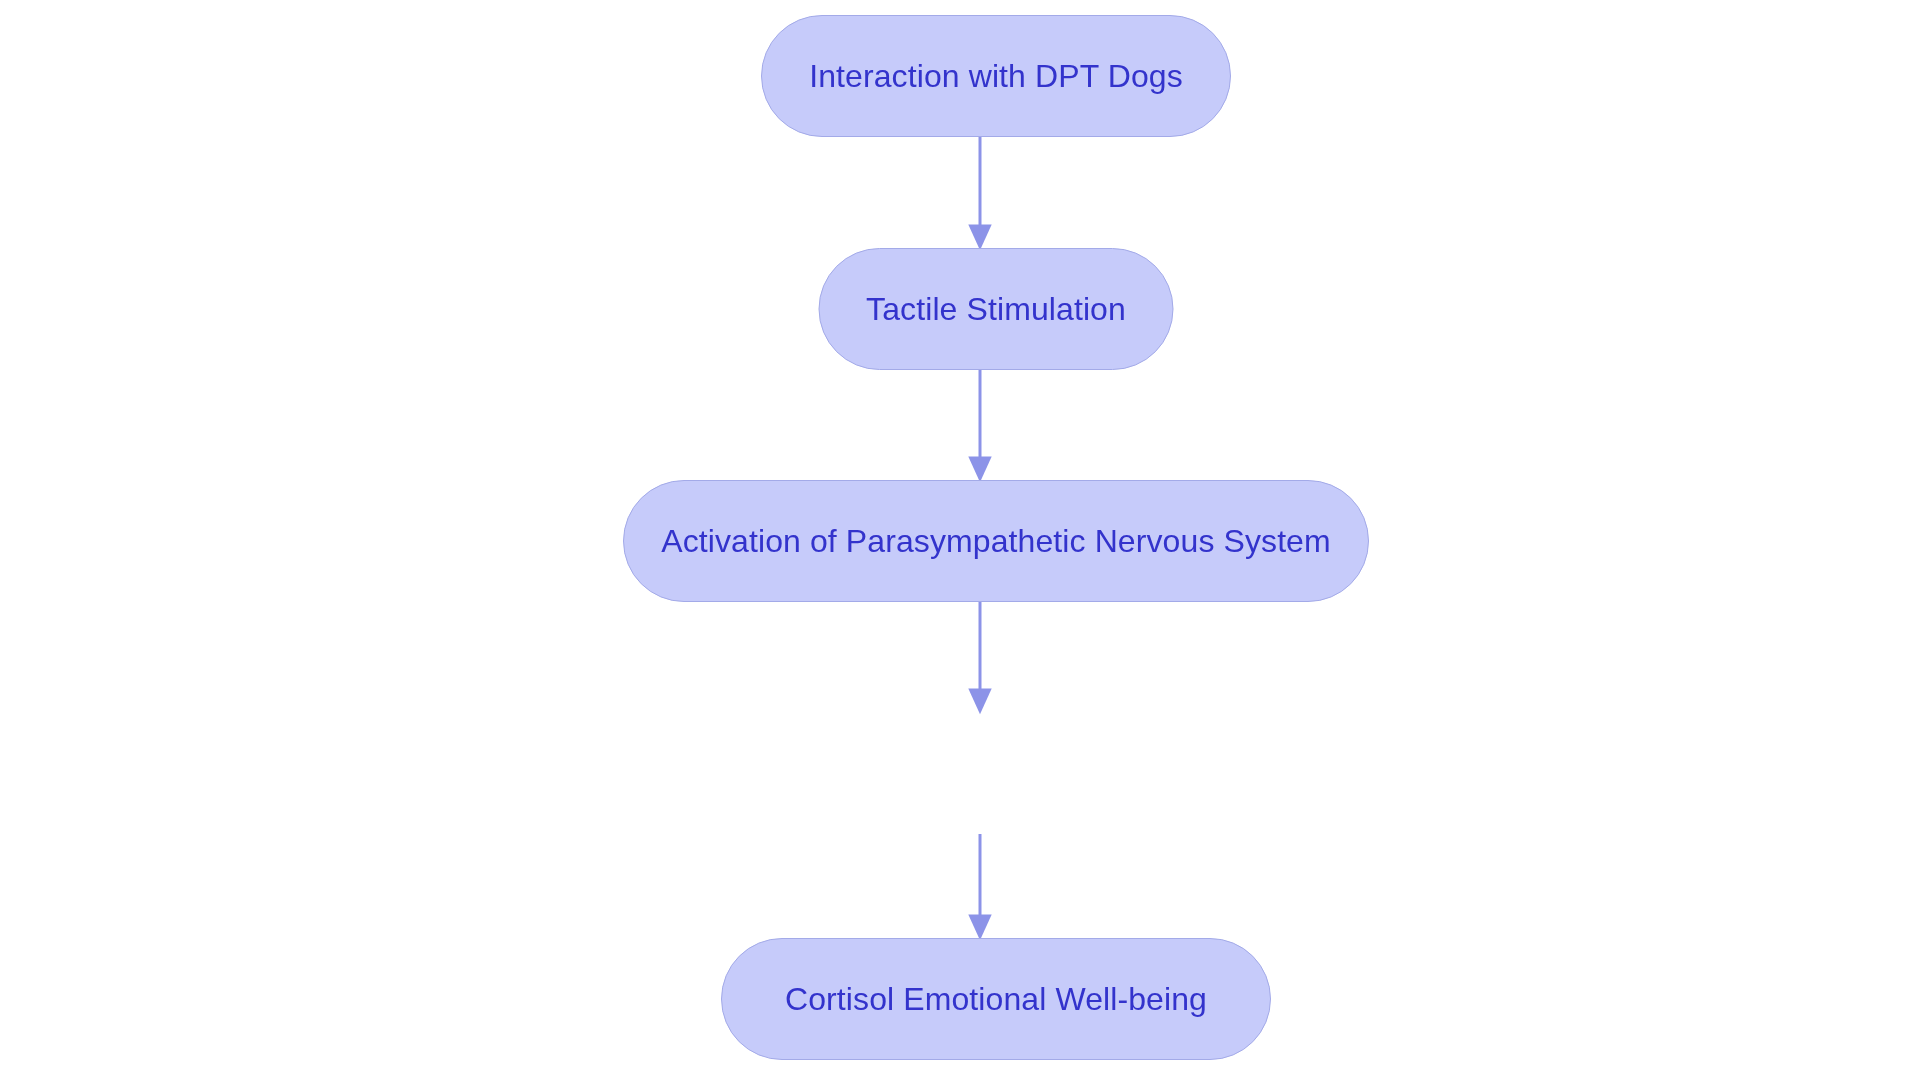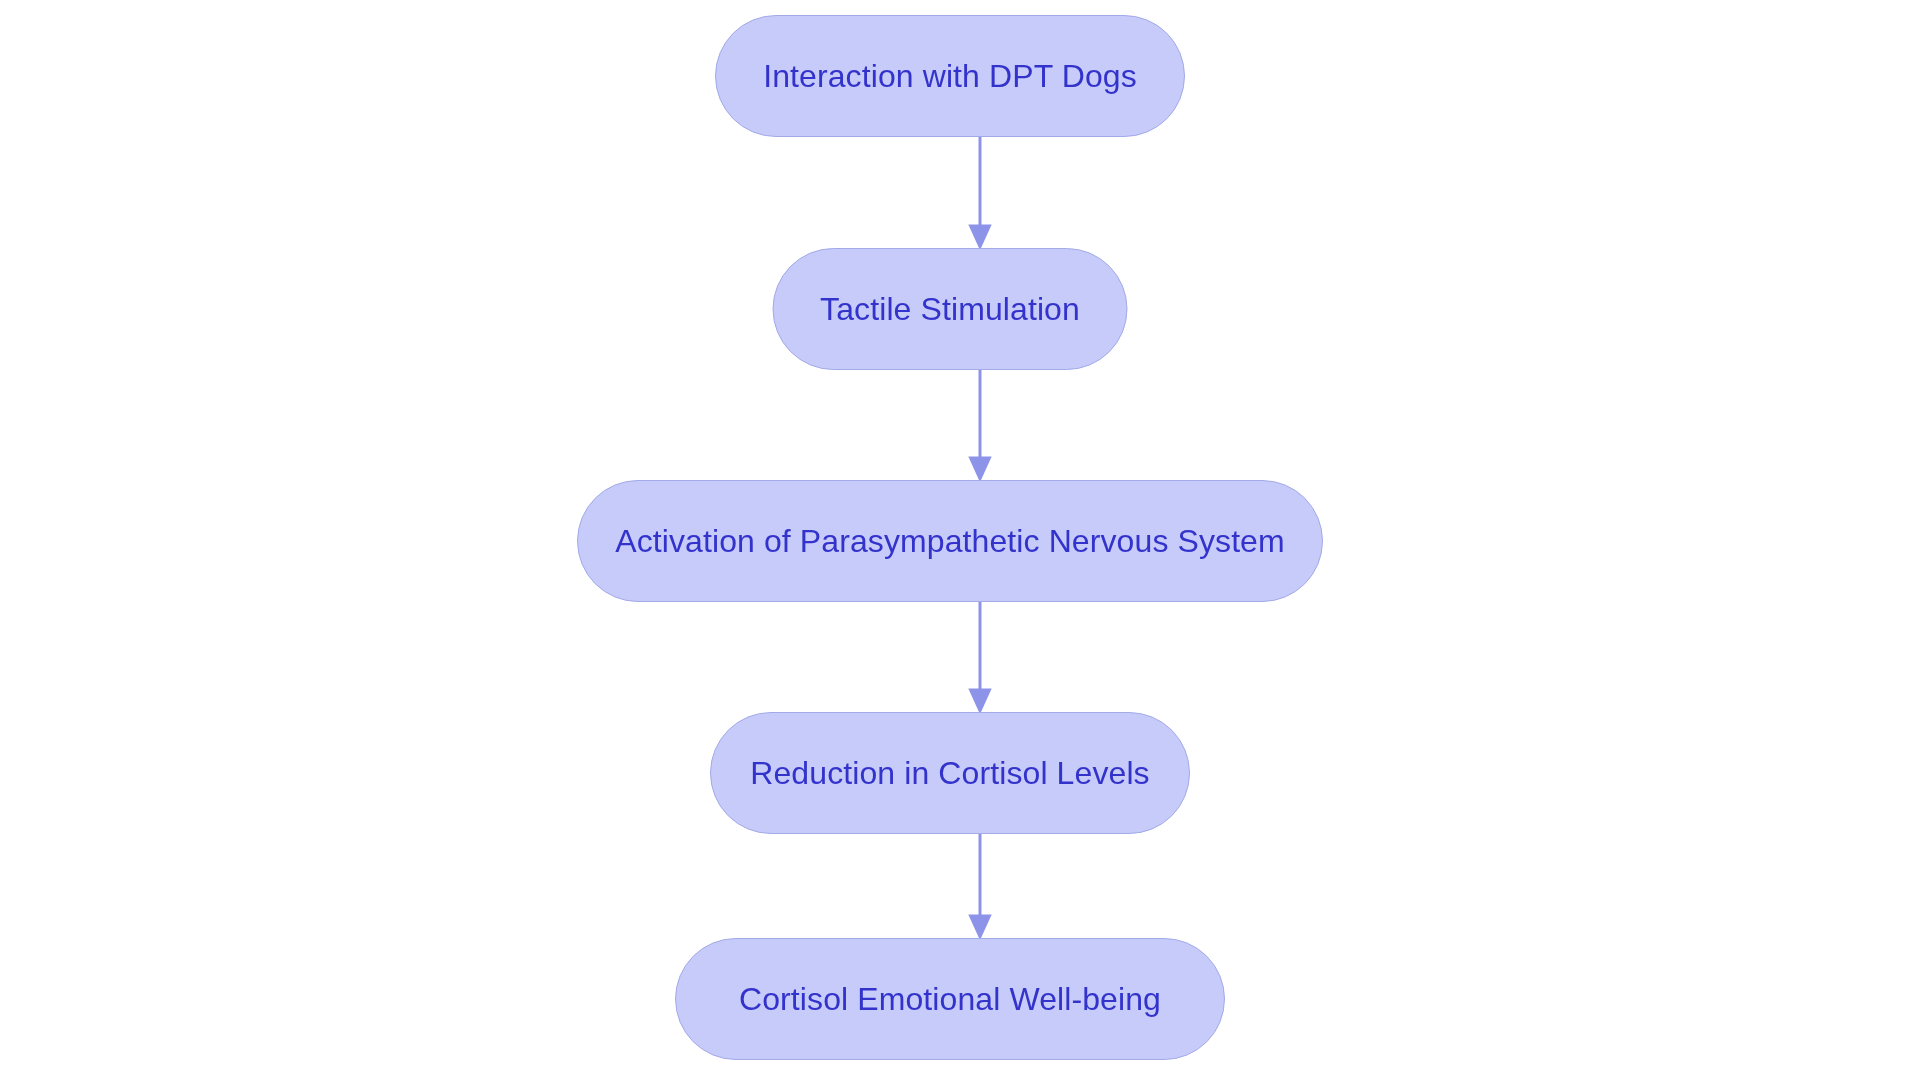--- a/index.html
+++ b/index.html
@@ -43,21 +43,21 @@
     position: absolute;
     box-sizing: border-box;
     display: flex;
     align-items: center;
     justify-content: center;
     background: #c6cbfa;
     border: 1.6px solid #a3aae8;
     border-radius: 9999px;
     height: 122px;
     transform: translateX(-50%);
-    left: 950px;
+    left: 996px;
   }
 
   .flow-node-label {
     color: #3333cc;
     font-size: 32px;
     font-weight: 400;
     letter-spacing: 0.1px;
     line-height: 1.2;
     white-space: nowrap;
     text-align: center;
@@ -104,22 +104,19 @@
     </div>
 
     <div class="flow-node" id="node-2">
       <span class="flow-node-label">Activation of Parasympathetic Nervous System</span>
     </div>
 
     <div class="flow-node" id="node-1">
       <span class="flow-node-label">Tactile Stimulation</span>
     </div>
 
-    <div class="flow-node" id="node-3">
-      <span class="flow-node-label">Reduction in Cortisol Levels</span>
-    </div>
 
     <div class="flow-node" id="node-4">
       <span class="flow-node-label">Cortisol Emotional Well-being</span>
     </div>
 
   </div>
 </div>
 
 </body></html>

